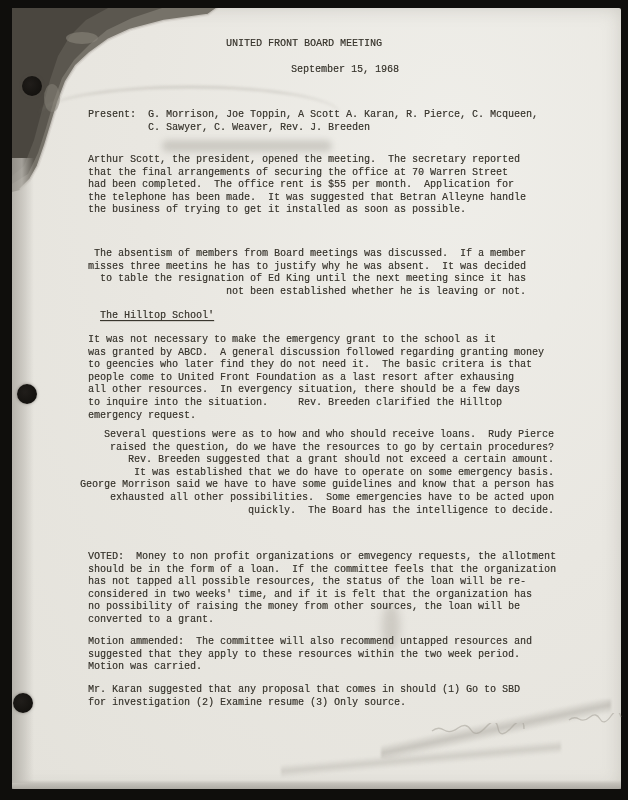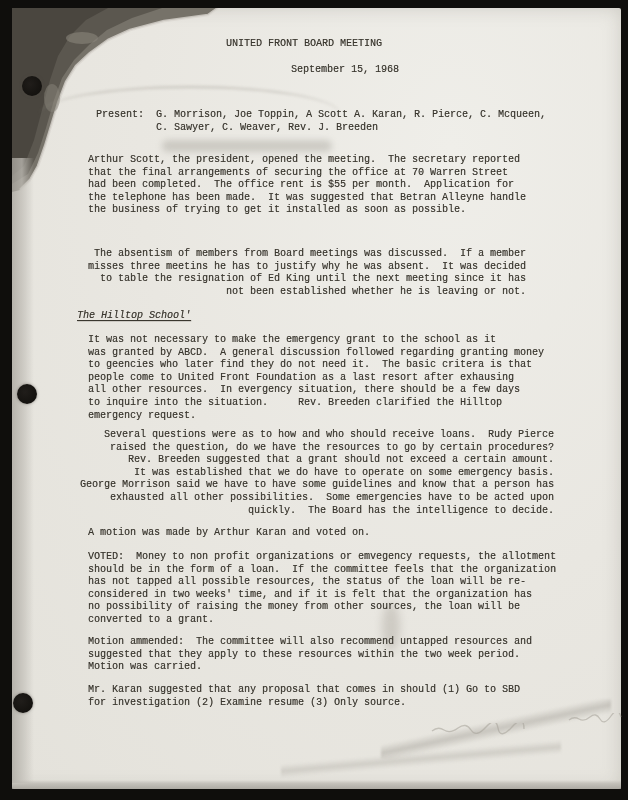--- a/index.html
+++ b/index.html
@@ -120,50 +120,49 @@
     <svg class="scribble" style="left:555px; top:705px;" width="56" height="12" viewBox="0 0 56 12">
       <path d="M2,7 q5,-4 10,-1 t11,-2 t10,2 t11,-3 t10,1" fill="none" stroke="#a6a299" stroke-width="1.3"></path>
     </svg>
 
     <div class="hole hole-1"></div>
     <div class="hole hole-2"></div>
     <div class="hole hole-3"></div>
 
     <div class="typed" style="left:214px; top:30px;">UNITED FRONT BOARD MEETING</div>
     <div class="typed" style="left:231px; top:56px;margin-left:48px;">September 15, 1968</div>
-    <div class="typed" style="left:76px; top:101px;margin-left:8px;">Present:  G. Morrison, Joe Toppin, A Scott A. Karan, R. Pierce, C. Mcqueen,
+    <div class="typed" style="left:76px; top:101px;">Present:  G. Morrison, Joe Toppin, A Scott A. Karan, R. Pierce, C. Mcqueen,
           C. Sawyer, C. Weaver, Rev. J. Breeden</div>
 
     <div class="typed" style="left:76px; top:146px;">Arthur Scott, the president, opened the meeting.  The secretary reported
 that the final arrangements of securing the office at 70 Warren Street
 had been completed.  The office rent is $55 per month.  Application for
 the telephone has been made.  It was suggested that Betran Alleyne handle
 the business of trying to get it installed as soon as possible.</div>
     <div class="typed" style="left:76px; top:240px;text-align:right;">The absentism of members from Board meetings was discussed.  If a member
 misses three meetins he has to justify why he was absent.  It was decided
 to table the resignation of Ed King until the next meeting since it has
 not been established whether he is leaving or not.</div>
 
-    <div class="typed heading" style="left:65px; top:302px;font-style:italic;">The Hilltop School'</div>
+    <div class="typed heading" style="left:88px; top:302px;">The Hilltop School'</div>
 
     <div class="typed" style="left:76px; top:326px;">It was not necessary to make the emergency grant to the school as it
 was granted by ABCD.  A general discussion followed regarding granting money
 to geencies who later find they do not need it.  The basic critera is that
 people come to United Front Foundation as a last resort after exhausing
 all other resources.  In evergency situation, there should be a few days
 to inquire into the situation.     Rev. Breeden clarified the Hilltop
 emergency request.</div>
     <div class="typed" style="left:68px; top:421px;text-align:right;">Several questions were as to how and who should receive loans.  Rudy Pierce
 raised the question, do we have the resources to go by certain procedures?
 Rev. Breeden suggested that a grant should not exceed a certain amount.
 It was established that we do have to operate on some emergency basis.
 George Morrison said we have to have some guidelines and know that a person has
 exhausted all other possibilities.  Some emergencies have to be acted upon
 quickly.  The Board has the intelligence to decide.</div>
-    <div class="typed" style="left:76px; top:519px;">A motion was made by Arthur Karan and voted on.</div>
     <div class="typed" style="left:76px; top:543px;">VOTED:  Money to non profit organizations or emvegency requests, the allotment
 should be in the form of a loan.  If the committee feels that the organization
 has not tapped all possible resources, the status of the loan will be re-
 considered in two weeks' time, and if it is felt that the organization has
 no possibility of raising the money from other sources, the loan will be
 converted to a grant.</div>
     <div class="typed" style="left:76px; top:628px;">Motion ammended:  The committee will also recommend untapped resources and
 suggested that they apply to these resources within the two week period.
 Motion was carried.</div>
     <div class="typed" style="left:76px; top:676px;">Mr. Karan suggested that any proposal that comes in should (1) Go to SBD

